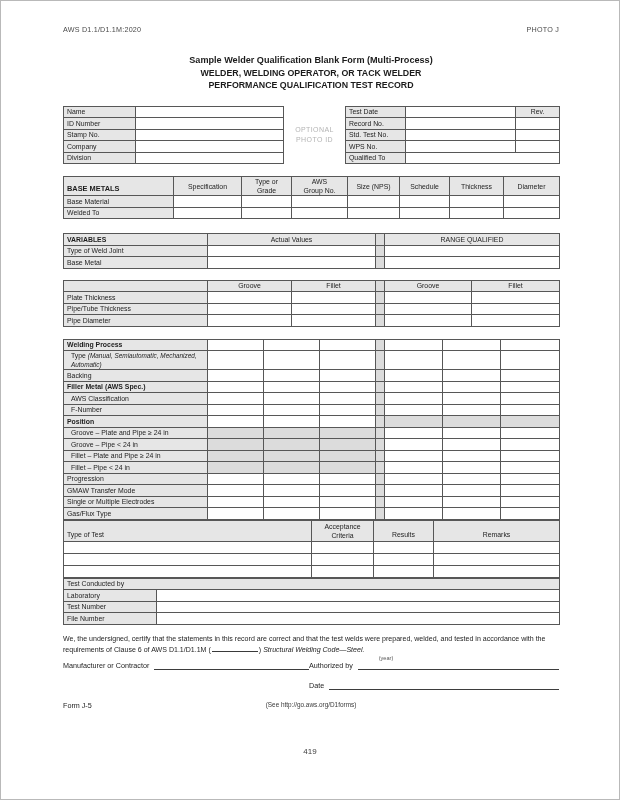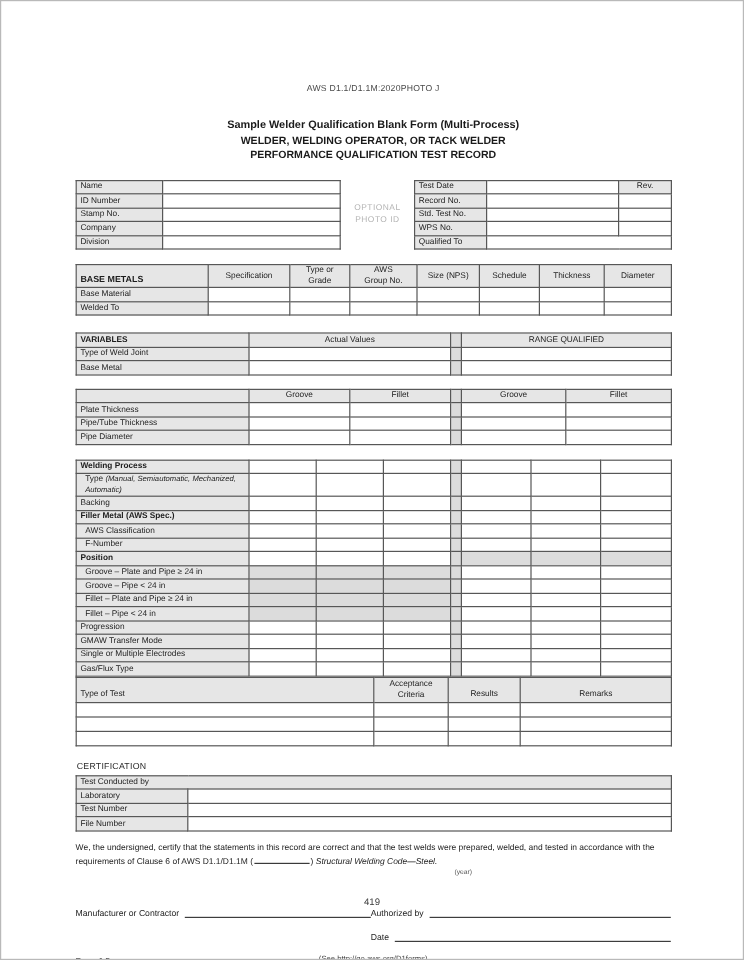--- a/index.html
+++ b/index.html
@@ -4,21 +4,21 @@
 <style>
   html,body{margin:0;padding:0;background:#8c8c8c;}
   body{font-family:"Liberation Sans",sans-serif;}
   .page{
     width:620px;height:800px;background:#ffffff;position:relative;
     box-sizing:border-box;border:1px solid #b9b9b9;overflow:hidden;
   }
   .inner{position:absolute;left:62px;top:24px;width:496px;}
 
   
-  .runhead{display:flex;justify-content:center;font-size:7.2px;color:#4a4a4a;letter-spacing:.2px;margin-top:44px;}
+  .runhead{display:flex;justify-content:space-between;font-size:7.2px;color:#4a4a4a;letter-spacing:.2px;}
 
   
   .title{margin-top:20px;text-align:center;font-weight:bold;color:#1b1b1b;line-height:12.5px;}
   .title .l1{font-size:9.1px;}
   .title .l2,.title .l3{font-size:8.8px;}
 
   
   table{border-collapse:collapse;width:100%;table-layout:fixed;}
   td{border:1px solid #575757;font-size:6.9px;color:#1d1d1d;padding:0 3px;height:10.5px;
      line-height:9px;vertical-align:middle;background:#ffffff;}
@@ -38,21 +38,21 @@
 
   
   .cap{font-size:7.3px;color:#2a2a2a;margin:10px 0 3px 1px;letter-spacing:.2px;}
 
   
   .certtext{font-size:7.05px;color:#1d1d1d;line-height:10.5px;margin-top:9px;text-align:left;}
   .certtext i{font-style:italic;}
   .yearnote{font-size:5.6px;color:#555;text-align:center;margin-top:-1px;padding-left:150px;}
   .u{display:inline-block;border-bottom:1px solid #3a3a3a;width:46px;height:7px;margin:0 1px;}
 
-  .siglines{margin-top:26px;font-size:7.2px;color:#1d1d1d;}
+  .siglines{margin-top:0;font-size:7.2px;color:#1d1d1d;}
   .sigrow{display:flex;align-items:flex-end;margin-bottom:11px;}
   .sigrow .left{width:246px;display:flex;align-items:flex-end;}
   .sigrow .right{flex:1;display:flex;align-items:center;}
   .line{flex:1;border-bottom:1px solid #3d3d3d;height:8px;margin-left:5px;}
 
   .formrow{display:flex;margin-top:6px;font-size:7.2px;color:#1d1d1d;}
   .formrow .fid{width:130px;}
   .formrow .furl{flex:1;text-align:center;font-size:6.4px;color:#3a3a3a;}
   .pagenum{position:absolute;left:0;right:0;top:746px;text-align:center;font-size:8px;color:#3c3c3c;}
 </style>
@@ -436,21 +436,20 @@
       </tr>
       <tr style="height:12px">
         <td></td>
             <td></td>
         <td></td>
             <td></td>
       </tr>
     </tbody>
   </table>
 
-  <div class="cap" style="margin-top:12px">CERTIFICATION</div>
   <table>
     <colgroup>
           <col style="width:93px">
           <col style="width:403px">
         </colgroup>
     <tbody>
       <tr>
         <td class="lbl" colspan="2">Test Conducted by</td>
       </tr>
       <tr>

